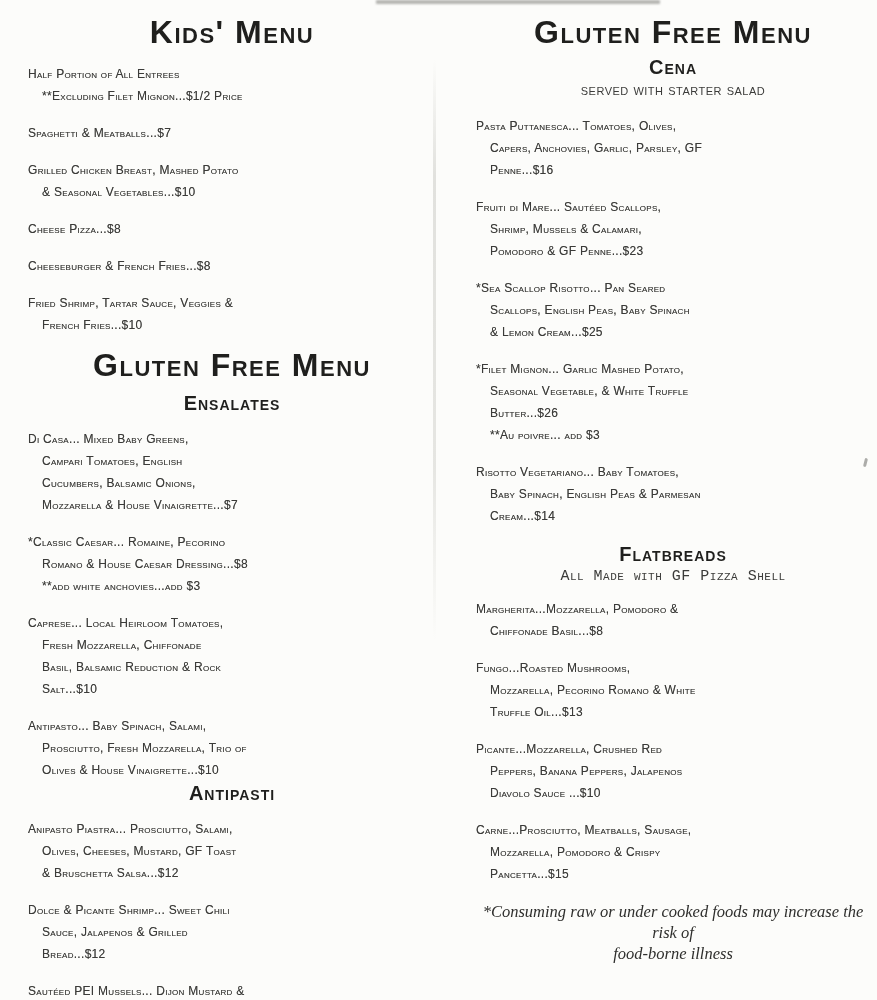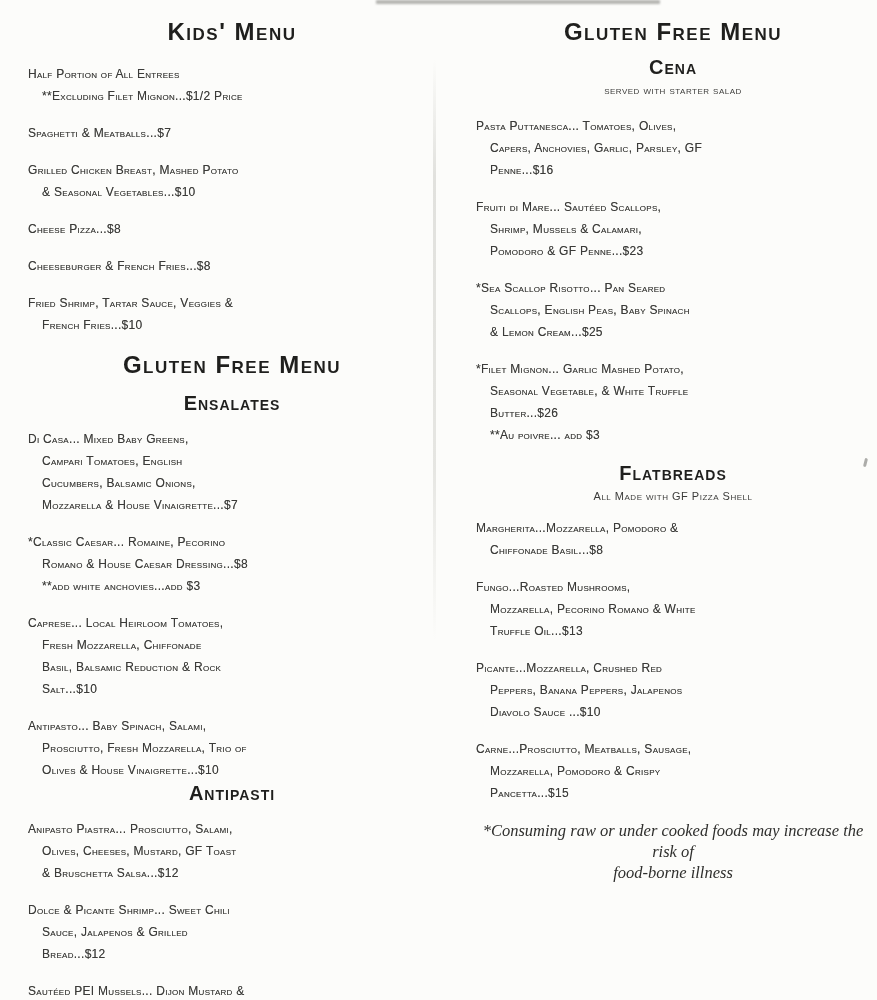--- a/index.html
+++ b/index.html
@@ -33,21 +33,21 @@
     transform: rotate(14deg); opacity: .7;
   }
   .col {
     position: absolute;
     top: 0;
     padding-top: 18px;
   }
   .col-left  { left: 28px;  width: 408px; }
   .col-right { left: 476px; width: 394px; }
   .h1 {
-    font-size: 24px;
+    font-size: 32px;
     line-height: 28px;
     font-weight: 700;
     letter-spacing: 1.5px;
     font-variant: small-caps;
     text-align: center;
     color: #1f1f1d;
     margin: 0 0 17px 0;
   }
   .h1.mid { margin: 0 0 12px 0; }
   .h2 {
@@ -55,29 +55,29 @@
     line-height: 24px;
     font-weight: 700;
     letter-spacing: 1px;
     font-variant: small-caps;
     text-align: center;
     color: #1f1f1d;
     margin: 0 0 13px 0;
   }
   .h2.with-note { margin: 0; }
   .section-note {
-    font-size: 11px;
+    font-size: 15px;
     line-height: 18px;
     letter-spacing: .5px;
     font-variant: small-caps;
     text-align: center;
     color: #3b3b39;
     margin: 2px 0 16px 0;
   }
-  .section-note.tight-bottom { margin-bottom: 12px; }
+  .section-note.tight-bottom { margin-bottom: 12px; font-family: Liberation Mono, monospace; }
   .item {
     font-size: 12px;
     line-height: 22px;
     letter-spacing: .3px;
     font-variant: small-caps;
     white-space: pre-line;
     padding-left: 14px;
     text-indent: -14px;
     margin: 0 0 15px 0;
     color: #3b3b39;
@@ -168,20 +168,23 @@
     <p class="item">Fruiti di Mare... Sautéed Scallops,
 Shrimp, Mussels &amp; Calamari,
 Pomodoro &amp; GF Penne...$23</p>
     <p class="item">*Sea Scallop Risotto... Pan Seared
 Scallops, English Peas, Baby Spinach
 &amp; Lemon Cream...$25</p>
     <p class="item">*Filet Mignon... Garlic Mashed Potato,
 Seasonal Vegetable, &amp; White Truffle
 Butter...$26
 **Au poivre... add $3</p>
+    <p class="item">Risotto Vegetariano... Baby Tomatoes,
+Baby Spinach, English Peas &amp; Parmesan
+Cream...$14</p>
 
     <div class="h2 with-note">Flatbreads</div>
     <div class="section-note tight-bottom">All Made with GF Pizza Shell</div>
     <p class="item">Margherita...Mozzarella, Pomodoro &amp;
 Chiffonade Basil...$8</p>
     <p class="item">Fungo...Roasted Mushrooms,
 Mozzarella, Pecorino Romano &amp; White
 Truffle Oil...$13</p>
     <p class="item">Picante...Mozzarella, Crushed Red
 Peppers, Banana Peppers, Jalapenos

